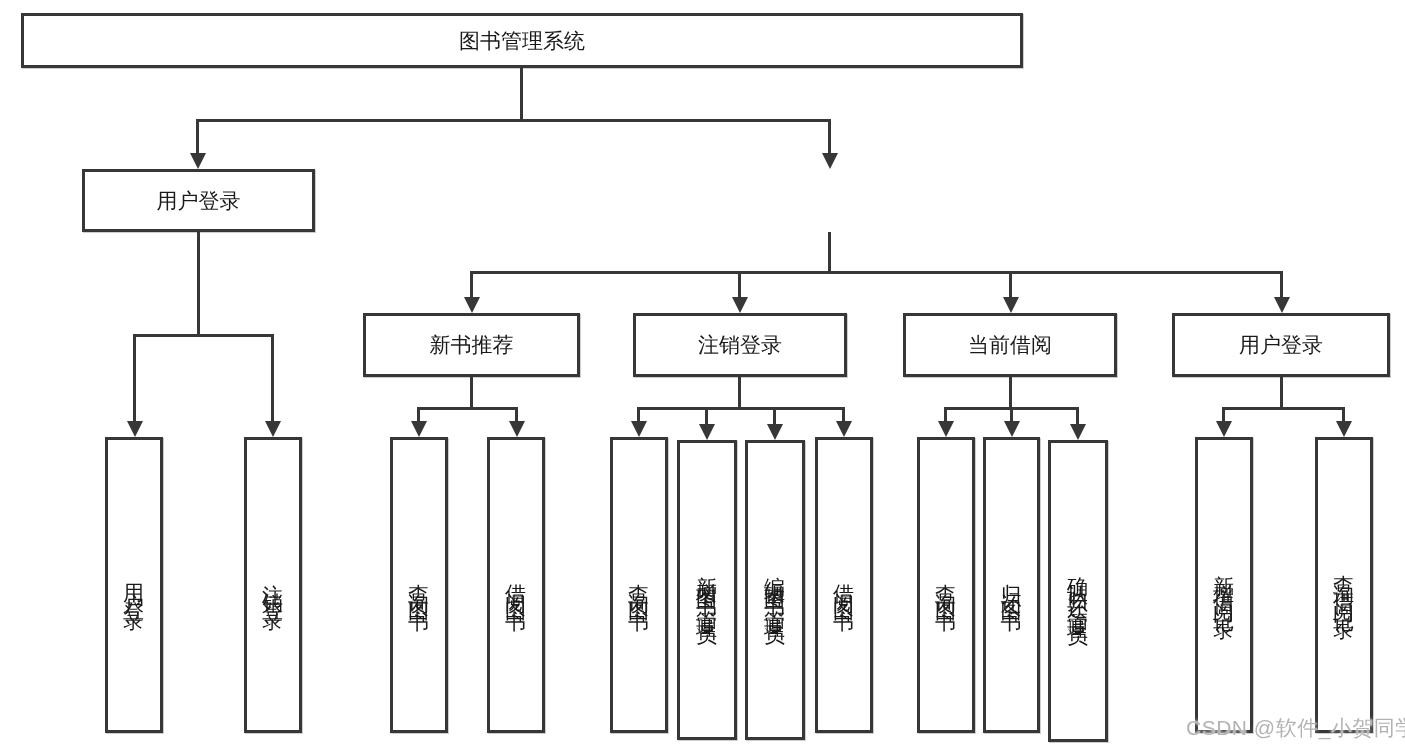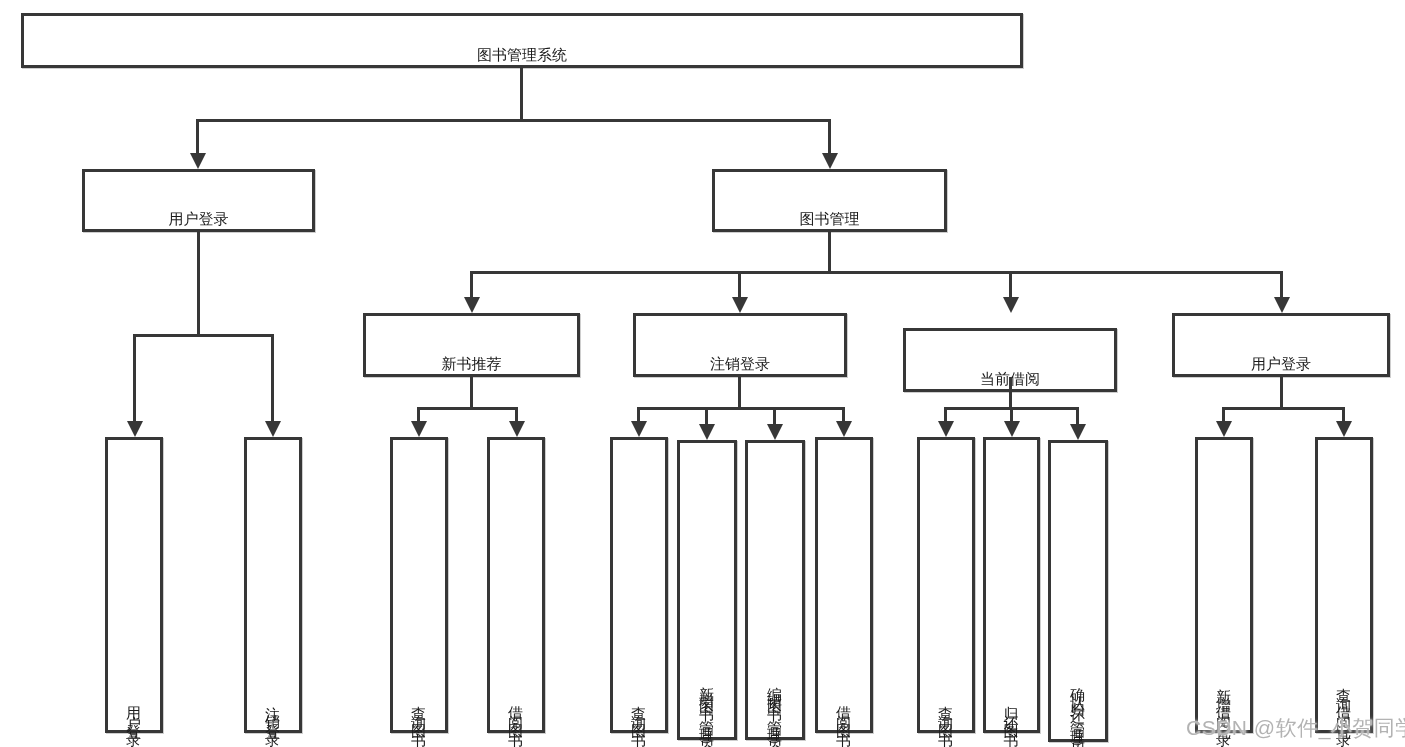--- a/index.html
+++ b/index.html
@@ -10,24 +10,24 @@
     height: 747px;
     background: #ffffff;
     overflow: hidden;
   }
   .box {
     position: absolute;
     box-sizing: border-box;
     background: #ffffff;
     border: 3px solid #373737;
     display: flex;
-    align-items: flex-end;
+    align-items: center;
     justify-content: center;
     color: #1a1a1a;
-    font-size: 15px;
+    font-size: 21px;
     box-shadow: 1px 1px 0 rgba(60,60,60,0.25);
   }
   .vbox span {
     writing-mode: vertical-rl;
     text-orientation: mixed;
     letter-spacing: 9px;
     line-height: 1;
     white-space: nowrap;
   }
   .line {
@@ -72,43 +72,40 @@
   </div>
 
   <div class="line" style="left:520px; top:68px; width:3px; height:54px;"></div>
   <div class="line" style="left:196px; top:119px; width:635px; height:3px;"></div>
   <div class="arrow" style="left:196px; top:119px; height:34px;"></div>
   <div class="arrow" style="left:828px; top:119px; height:34px;"></div>
 
   <div class="box" style="left:82px; top:169px; width:233px; height:63px;">
     <span>用户登录</span>
   </div>
-  <div class="box" style="left:712px; top:169px; width:235px; height:63px;">
-    <span>图书管理</span>
-  </div>
 
   <div class="line" style="left:197px; top:232px; width:3px; height:105px;"></div>
   <div class="line" style="left:133px; top:334px; width:141px; height:3px;"></div>
   <div class="arrow" style="left:133px; top:334px; height:87px;"></div>
   <div class="arrow" style="left:271px; top:334px; height:87px;"></div>
 
   <div class="line" style="left:828px; top:232px; width:3px; height:42px;"></div>
   <div class="line" style="left:470px; top:271px; width:813px; height:3px;"></div>
   <div class="arrow" style="left:470px; top:271px; height:26px;"></div>
   <div class="arrow" style="left:738px; top:271px; height:26px;"></div>
   <div class="arrow" style="left:1009px; top:271px; height:26px;"></div>
   <div class="arrow" style="left:1280px; top:271px; height:26px;"></div>
 
   <div class="box" style="left:363px; top:313px; width:217px; height:64px;">
     <span>新书推荐</span>
   </div>
   <div class="box" style="left:633px; top:313px; width:214px; height:64px;">
     <span>注销登录</span>
   </div>
-  <div class="box" style="left:903px; top:313px; width:214px; height:64px;margin-top:15px;">
+  <div class="box" style="left:903px; top:313px; width:214px; height:64px;">
     <span>当前借阅</span>
   </div>
   <div class="box" style="left:1172px; top:313px; width:218px; height:64px;">
     <span>用户登录</span>
   </div>
 
   <div class="line" style="left:470px; top:377px; width:3px; height:33px;"></div>
   <div class="line" style="left:417px; top:407px; width:101px; height:3px;"></div>
   <div class="arrow" style="left:417px; top:407px; height:14px;"></div>
   <div class="arrow" style="left:515px; top:407px; height:14px;"></div>

